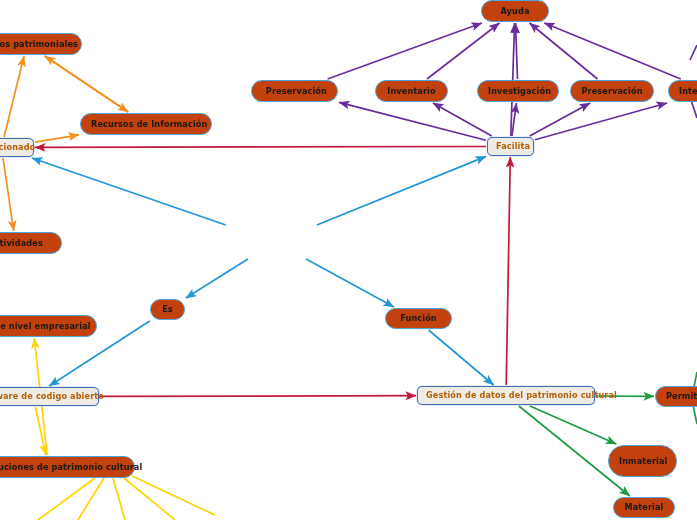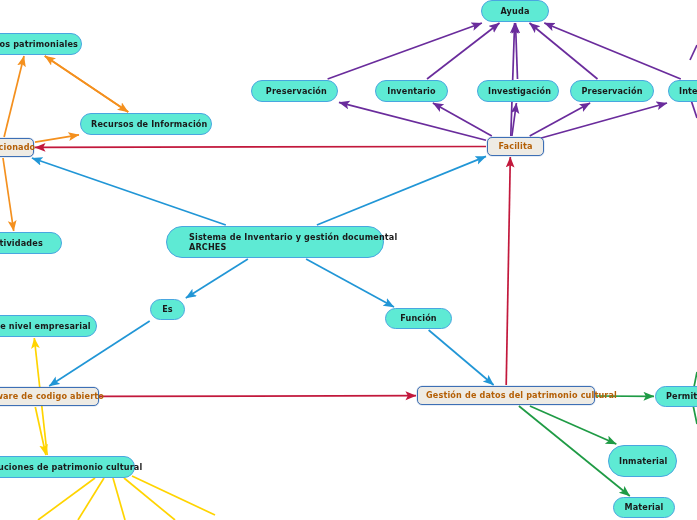--- a/index.html
+++ b/index.html
@@ -26,21 +26,21 @@
     width: 697px;
     height: 520px;
   }
   .node {
     position: absolute;
     box-sizing: border-box;
     display: flex;
     align-items: center;
     border-style: solid;
     border-width: 1.6px;
-    background: #5eead4;
+    background: #c2410c;
     white-space: pre;
     line-height: 1.28;
     z-index: 5;
   }
   .node .node-label {
     display: block;
     width: 100%;
   }
   .node.plain {
     border-color: #49a6e0;
@@ -156,39 +156,35 @@
   </div>
   <div class="node plain" style="left: 477px; top: 80px; width: 82px; height: 22px;">
     <span class="node-label">Investigación</span>
   </div>
   <div class="node plain" style="left: 570px; top: 80px; width: 84px; height: 22px;">
     <span class="node-label">Preservación</span>
   </div>
   <div class="node plain" style="left: 668px; top: 80px; width: 84px; height: 22px;">
     <span class="node-label">Interpretación</span>
   </div>
-  <div class="node accent" style="left: 487px; top: 137px; width: 57px; height: 19px; align-items: center;">
+  <div class="node accent" style="left: 487px; top: 137px; width: 47px; height: 19px; align-items: center;">
     <span class="node-label">Facilita</span>
   </div>
   <div class="node plain" style="left: -28px; top: 33px; width: 110px; height: 22px;">
     <span class="node-label">Datos patrimoniales</span>
   </div>
   <div class="node plain" style="left: 80px; top: 113px; width: 132px; height: 22px;">
     <span class="node-label">Recursos de Información</span>
   </div>
   <div class="node accent" style="left: -31px; top: 138px; width: 65px; height: 19px;">
     <span class="node-label">Relacionado</span>
   </div>
   <div class="node plain" style="left: -31px; top: 232px; width: 93px; height: 22px;">
     <span class="node-label">Actividades</span>
   </div>
-  <div class="node plain leftalign" style="left: 166px; top: 226px; width: 218px; height: 32px;">
-    <span class="node-label">Sistema de Inventario y gestión documental
-ARCHES</span>
-  </div>
   <div class="node plain" style="left: 150px; top: 299px; width: 35px; height: 21px;">
     <span class="node-label">Es</span>
   </div>
   <div class="node plain" style="left: 385px; top: 308px; width: 67px; height: 21px;">
     <span class="node-label">Función</span>
   </div>
   <div class="node plain" style="left: -31px; top: 315px; width: 128px; height: 22px;">
     <span class="node-label">Tiene nivel empresarial</span>
   </div>
   <div class="node accent" style="left: -33px; top: 387px; width: 132px; height: 19px;">

